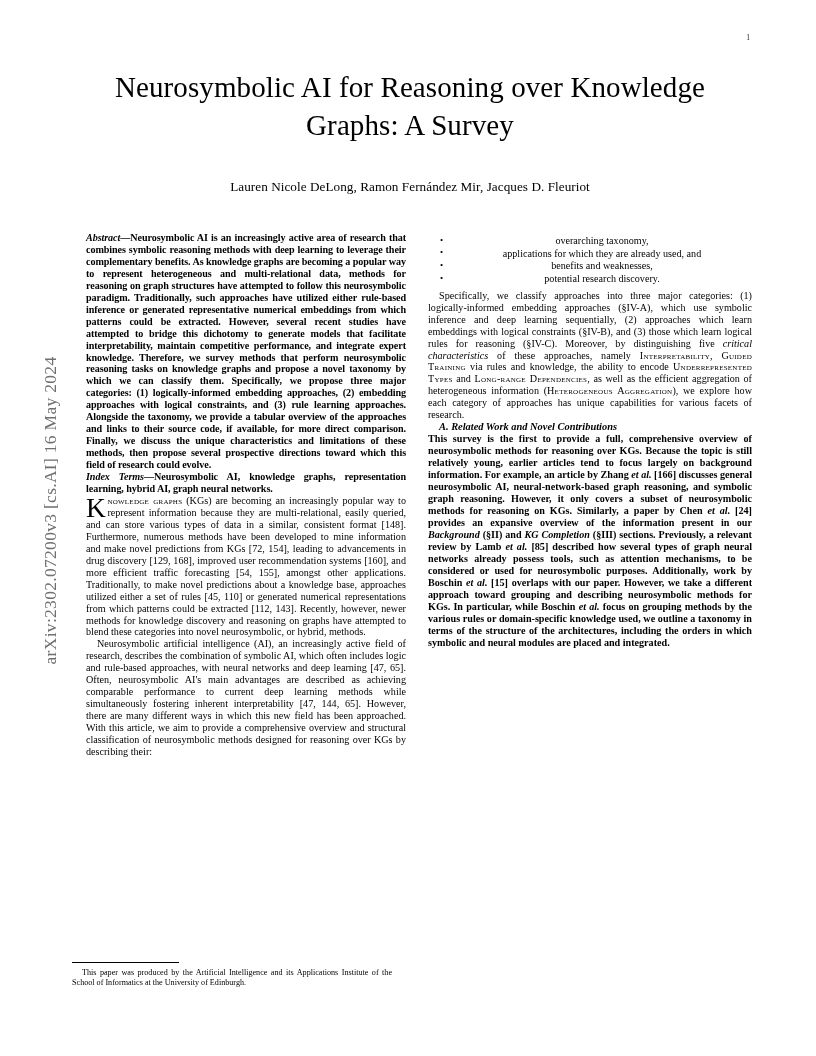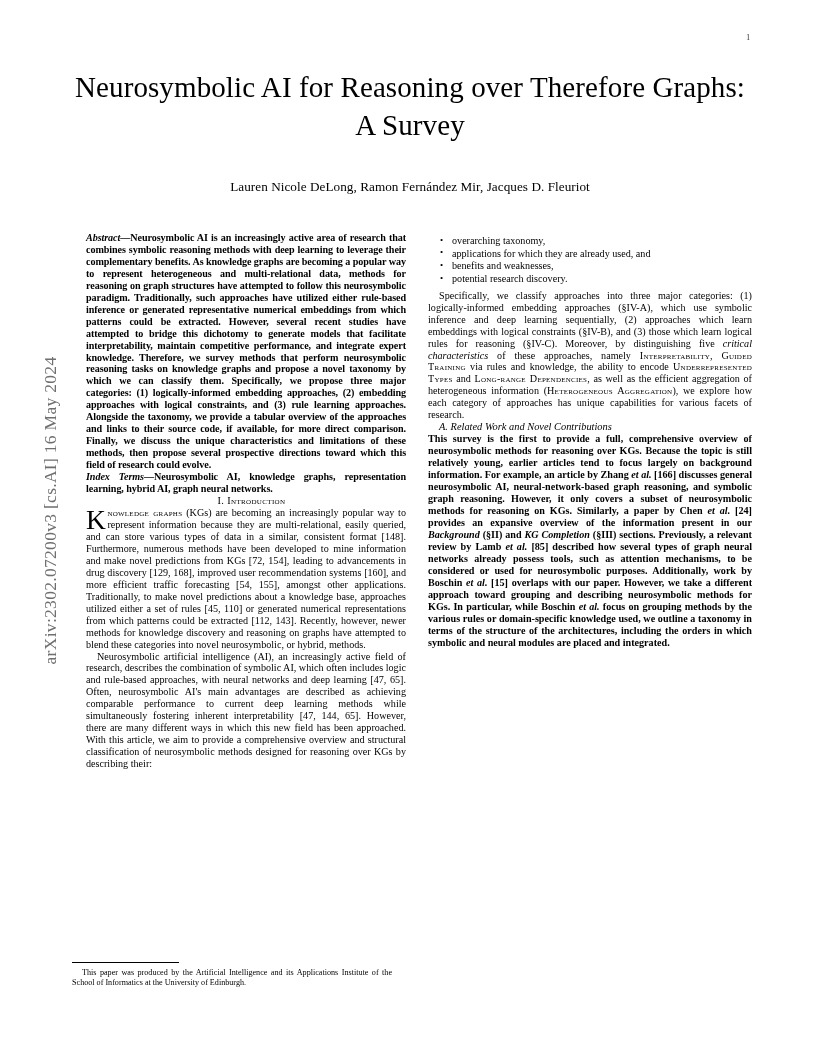--- a/index.html
+++ b/index.html
@@ -104,39 +104,40 @@
     margin: 21px 0 6px 0;
     font-size: 10.3px;
     font-variant: small-caps;
     letter-spacing: 0.35px;
   }
   .subsection-head {
     text-indent: 0;
     margin: 13px 0 4px 0;
     font-style: italic;
     font-size: 10.4px;
+    font-weight: bold;
   }
 
   
   #intro-para { text-indent: 0; }
   #drop-cap {
     float: left;
     font-size: 27.5px;
     line-height: 21px;
     padding: 2px 1.5px 0 0;
     margin-right: 0px;
   }
   .smallcaps { font-variant: small-caps; letter-spacing: 0.25px; }
 
   
   ul.bullets {
     margin: 3px 0 4px 0;
     padding-left: 24px;
     list-style: none;
-    text-align: left;
+    text-align: center;
   }
   ul.bullets li {
     position: relative;
     line-height: 1.25;
     margin: 0;
   }
   ul.bullets li::before {
     content: "\2022";
     position: absolute;
     left: -12px;
@@ -167,35 +168,34 @@
 </head>
 <body>
 
 <div id="page">
 
   <div id="arxiv-stamp">arXiv:2302.07200v3  [cs.AI]  16 May 2024</div>
 
   <div id="page-number">1</div>
 
   <div id="title-block">
-    <h1 id="paper-title">Neurosymbolic AI for Reasoning over Therefore Graphs: A Survey</h1>
+    <h1 id="paper-title">Neurosymbolic AI for Reasoning over Knowledge Graphs: A Survey</h1>
     <div id="author-line">Lauren Nicole DeLong, Ramon Fernández Mir, Jacques D. Fleuriot</div>
   </div>
 
   <div class="col" id="col-left">
 
     <p id="abstract-text" class="noindent">
       <span class="lead-italic">Abstract</span><span>—</span><span>Neurosymbolic AI is an increasingly active area of research that combines symbolic reasoning methods with deep learning to leverage their complementary benefits. As knowledge graphs are becoming a popular way to represent heterogeneous and multi-relational data, methods for reasoning on graph structures have attempted to follow this neurosymbolic paradigm. Traditionally, such approaches have utilized either rule-based inference or generated representative numerical embeddings from which patterns could be extracted. However, several recent studies have attempted to bridge this dichotomy to generate models that facilitate interpretability, maintain competitive performance, and integrate expert knowledge. Therefore, we survey methods that perform neurosymbolic reasoning tasks on knowledge graphs and propose a novel taxonomy by which we can classify them. Specifically, we propose three major categories: (1) logically-informed embedding approaches, (2) embedding approaches with logical constraints, and (3) rule learning approaches. Alongside the taxonomy, we provide a tabular overview of the approaches and links to their source code, if available, for more direct comparison. Finally, we discuss the unique characteristics and limitations of these methods, then propose several prospective directions toward which this field of research could evolve.</span>
     </p>
 
     <p id="index-terms" class="noindent">
       <span class="lead-italic">Index Terms</span><span>—</span><span>Neurosymbolic AI, knowledge graphs, representation learning, hybrid AI, graph neural networks.</span>
     </p>
 
-    <p class="section-head">I. Introduction</p>
 
     <p id="intro-para"><span id="drop-cap">K</span><span class="smallcaps">nowledge graphs</span><span> (KGs) are becoming an increasingly popular way to represent information because they are multi-relational, easily queried, and can store various types of data in a similar, consistent format [148]. Furthermore, numerous methods have been developed to mine information and make novel predictions from KGs [72, 154], leading to advancements in drug discovery [129, 168], improved user recommendation systems [160], and more efficient traffic forecasting [54, 155], amongst other applications. Traditionally, to make novel predictions about a knowledge base, approaches utilized either a set of rules [45, 110] or generated numerical representations from which patterns could be extracted [112, 143]. Recently, however, newer methods for knowledge discovery and reasoning on graphs have attempted to blend these categories into novel neurosymbolic, or hybrid, methods.</span></p>
 
     <p><span>Neurosymbolic artificial intelligence (AI), an increasingly active field of research, describes the combination of symbolic AI, which often includes logic and rule-based approaches, with neural networks and deep learning [47, 65]. Often, neurosymbolic AI's main advantages are described as achieving comparable performance to current deep learning methods while simultaneously fostering inherent interpretability [47, 144, 65]. However, there are many different ways in which this new field has been approached. With this article, we aim to provide a comprehensive overview and structural classification of neurosymbolic methods designed for reasoning over KGs by describing their:</span></p>
 
   </div>
 
   <div class="col" id="col-right">
 
     <ul class="bullets">

